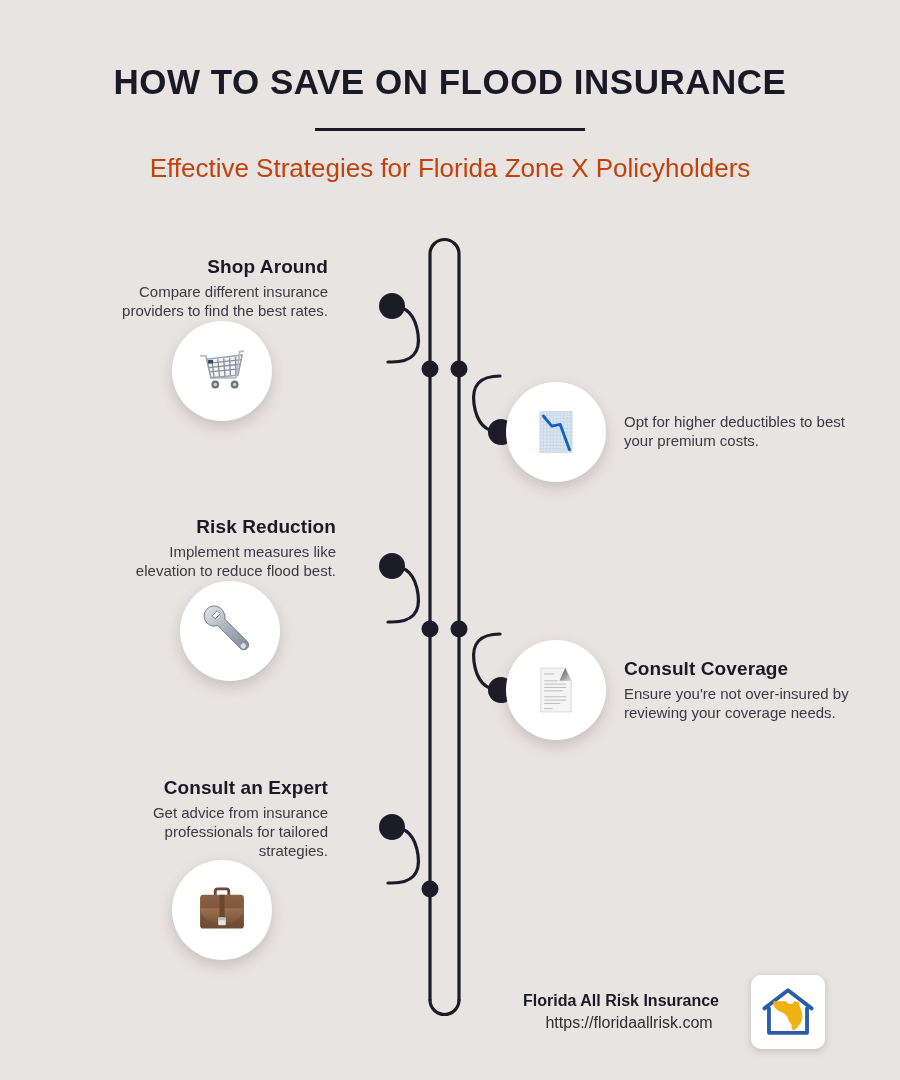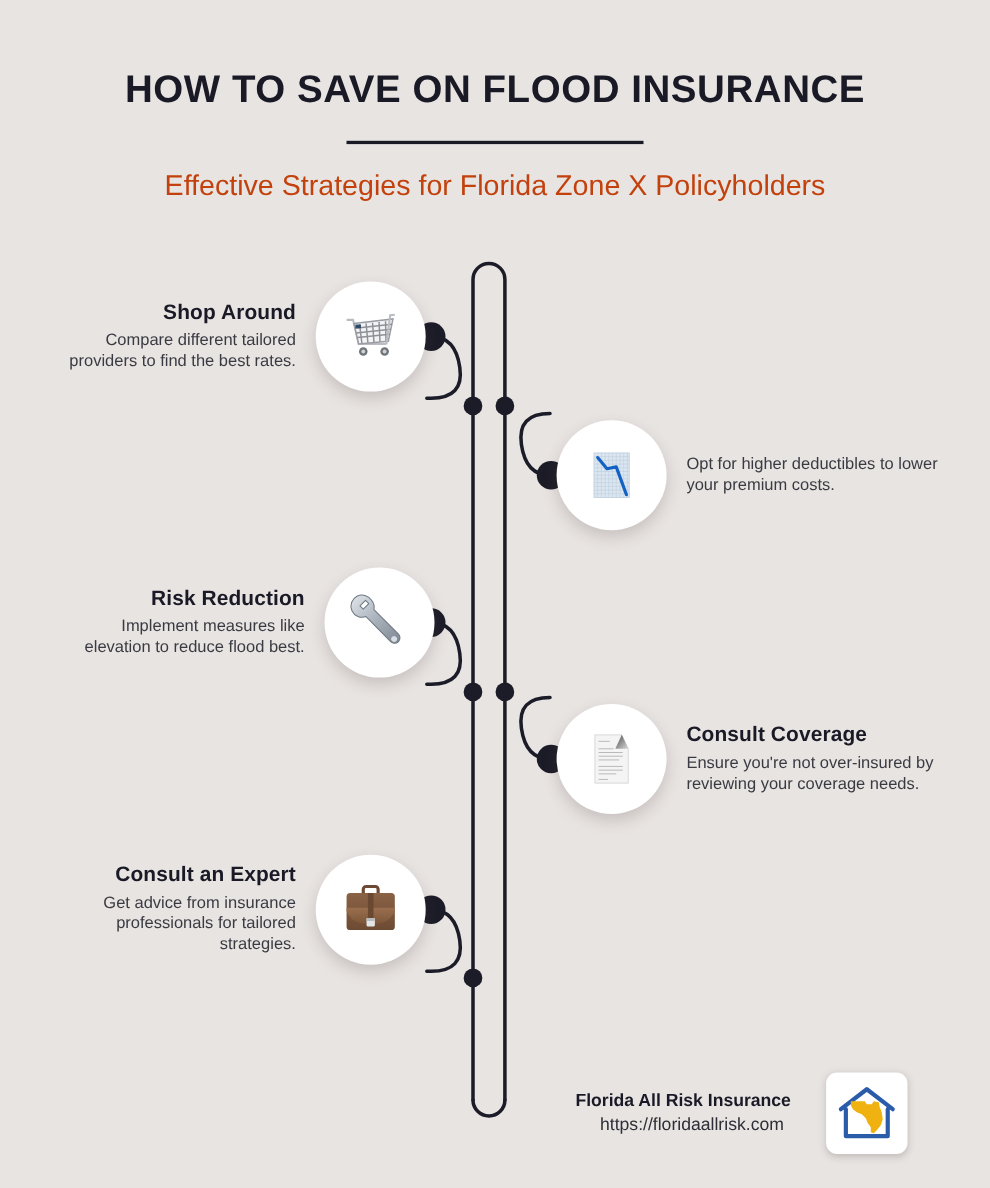--- a/index.html
+++ b/index.html
@@ -60,21 +60,21 @@
     height: 1080px;
     pointer-events: none;
   }
 
   
   .step {
     position: absolute;
     display: flex;
     align-items: center;
   }
-  .step.left  { flex-direction: row; }
+  .step.left  { flex-direction: column; }
   .step.right { flex-direction: row; }
 
   .step-text {
     width: 230px;
   }
   .step.left .step-text  { text-align: right; padding-right: 18px; }
   .step.right .step-text { text-align: left;  padding-left: 18px; }
 
   .step-title {
     margin: 0 0 5px 0;
@@ -179,21 +179,21 @@
       <circle cx="459" cy="369" r="8.5"></circle>
       <circle cx="430" cy="629" r="8.5"></circle>
       <circle cx="459" cy="629" r="8.5"></circle>
       <circle cx="430" cy="889" r="8.5"></circle>
     </g>
   </svg>
 
   <div class="step left" style="left:57px; top:256px; width:330px;">
     <div class="step-text">
       <p class="step-title">Shop Around</p>
-      <p class="step-desc">Compare different tailored providers to find the best rates.</p>
+      <p class="step-desc">Compare different insurance providers to find the best rates.</p>
     </div>
     <div class="step-circle">
       <svg class="step-icon" viewBox="0 0 64 64">
         <g fill="none" stroke="#8d9096" stroke-width="1.6">
           <path d="M6,14 L13,14 L19,40 L49,40" stroke="#b9bcc2" stroke-width="2.2"></path>
           <path d="M14,18 L56,13 L51,37 L19,40 Z" fill="#f2f3f4" stroke="#9a9da3"></path>
           <path d="M20,18.5 L22.5,39.2 M27,17.8 L29,38.6 M34,17 L35.5,38 M41,16.2 L42,37.4 M48,15.4 L48.5,36.8"></path>
           <path d="M15.2,23 L55,18.6 M16.4,28 L53.8,24 M17.6,33 L52.6,29.4"></path>
           <path d="M49,40 L53,9 L58,8.5" stroke="#b9bcc2" stroke-width="2.2"></path>
         </g>
@@ -215,21 +215,21 @@
       <svg class="step-icon" viewBox="0 0 64 64">
         <rect x="13" y="8" width="38" height="48" fill="#dbe6f0" stroke="#c3d2e0" stroke-width="1"></rect>
         <g stroke="#b9cbdd" stroke-width="0.55">
           <path d="M17,8 L17,56 M21,8 L21,56 M25,8 L25,56 M29,8 L29,56 M33,8 L33,56 M37,8 L37,56 M41,8 L41,56 M45,8 L45,56 M49,8 L49,56"></path>
           <path d="M13,12 L51,12 M13,16 L51,16 M13,20 L51,20 M13,24 L51,24 M13,28 L51,28 M13,32 L51,32 M13,36 L51,36 M13,40 L51,40 M13,44 L51,44 M13,48 L51,48 M13,52 L51,52"></path>
         </g>
         <path d="M17,13 L27,25 L37,23 L48,53" fill="none" stroke="#1361c4" stroke-width="3.4" stroke-linejoin="round" stroke-linecap="round"></path>
       </svg>
     </div>
     <div class="step-text">
-      <p class="step-desc">Opt for higher deductibles to lower your premium costs.</p>
+      <p class="step-desc">Opt for higher deductibles to best your premium costs.</p>
     </div>
   </div>
 
   <div class="step left" style="left:65px; top:516px; width:330px;">
     <div class="step-text">
       <p class="step-title">Risk Reduction</p>
       <p class="step-desc">Implement measures like elevation to reduce flood best.</p>
     </div>
     <div class="step-circle">
       <svg class="step-icon" viewBox="0 0 64 64">

